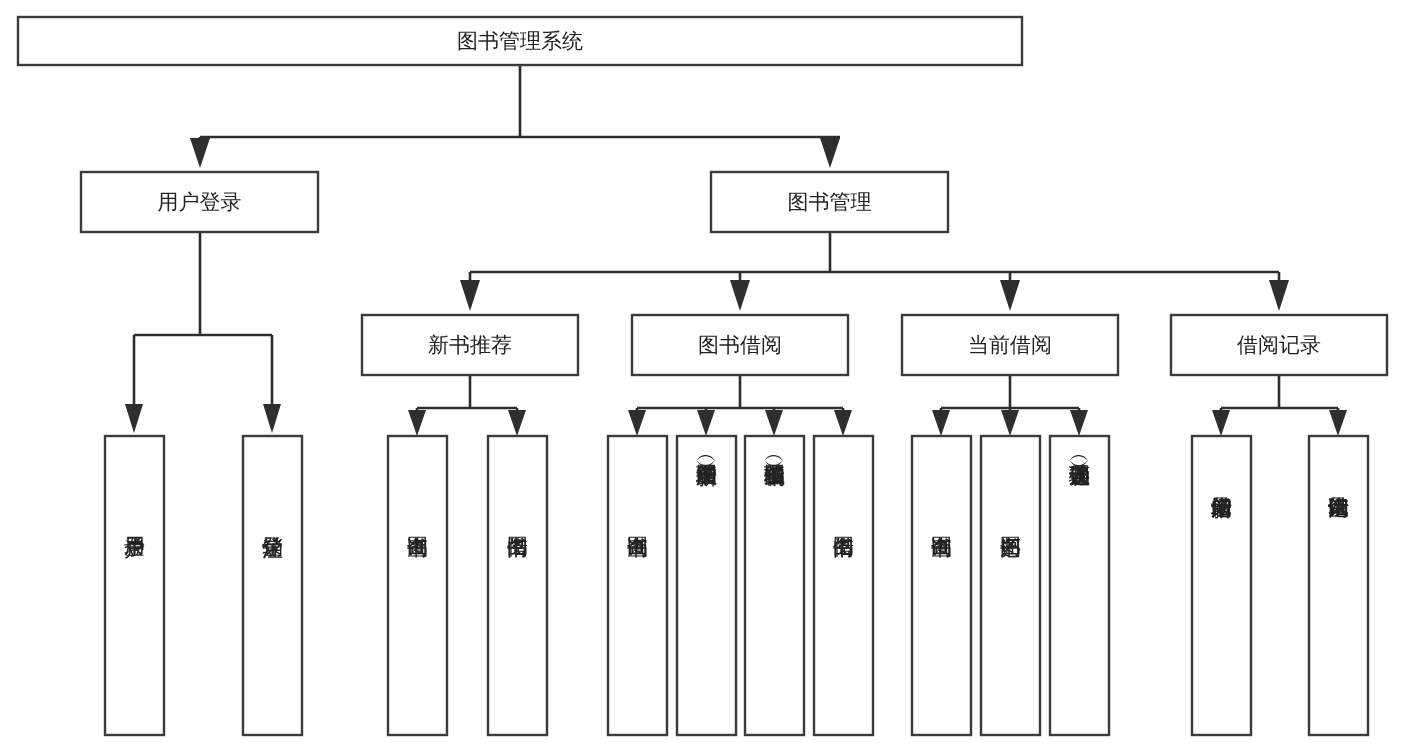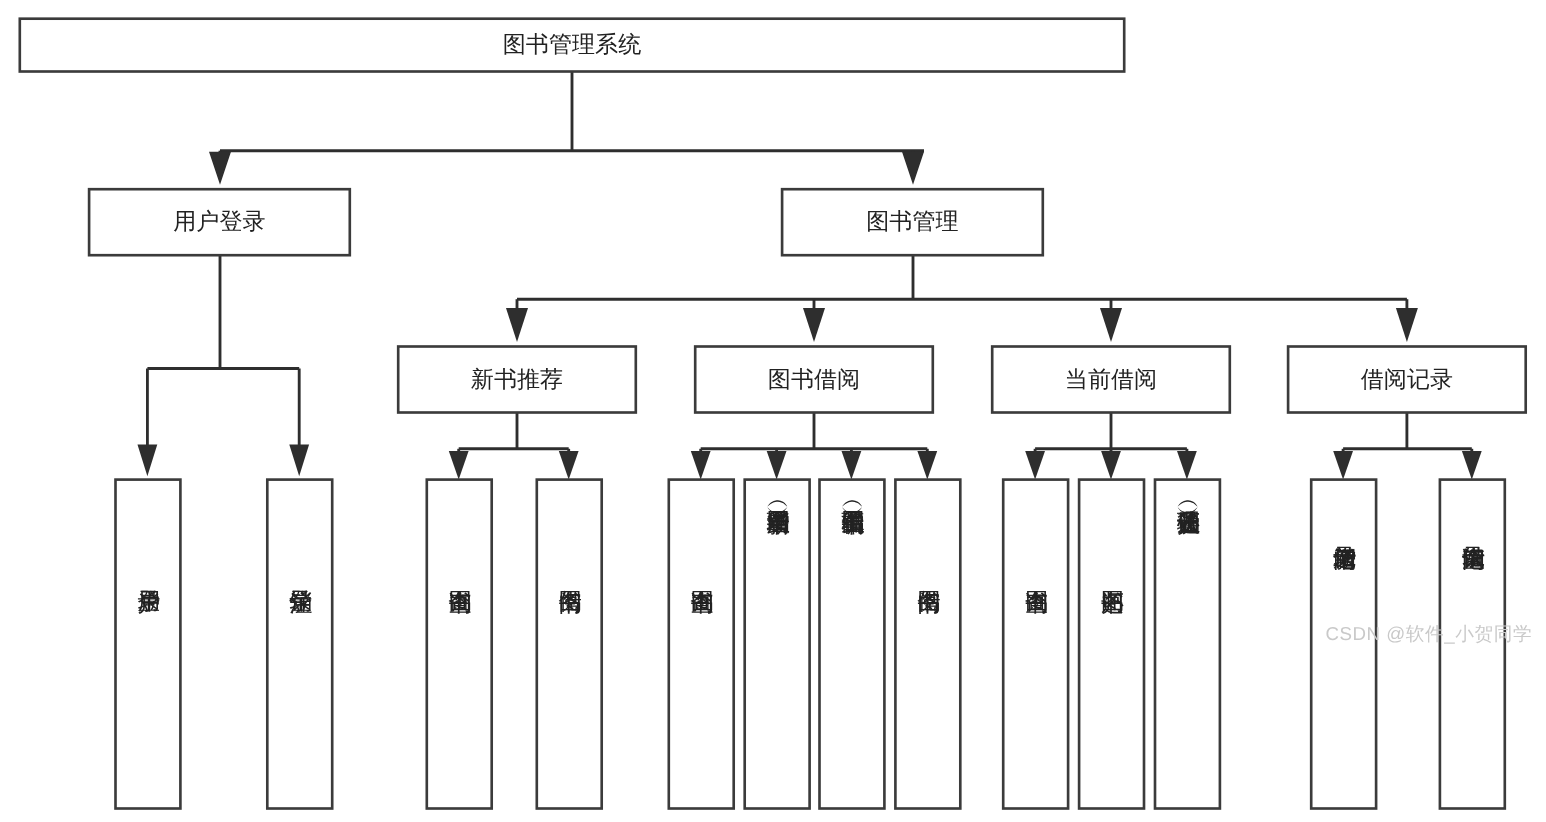--- a/index.html
+++ b/index.html
@@ -244,15 +244,14 @@
       <text class="node-label-v" x="1222" y="480">新增借阅记录</text>
     </g>
 
     <g>
       <rect class="node-box" x="1309" y="436" width="59" height="299"></rect>
       <text class="node-label-v" x="1339" y="480">查询借阅记录</text>
     </g>
 
   </svg>
 
-  <div class="watermark-text">CSDN @软件_小贺同学</div>
 
 </div>
 
 </body></html>

